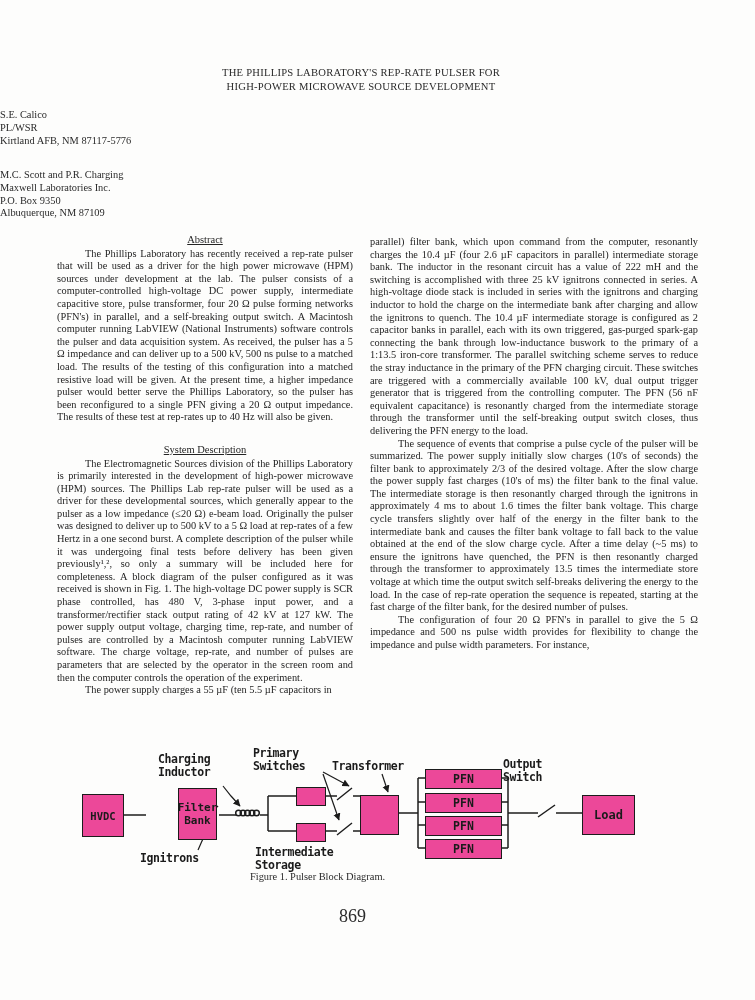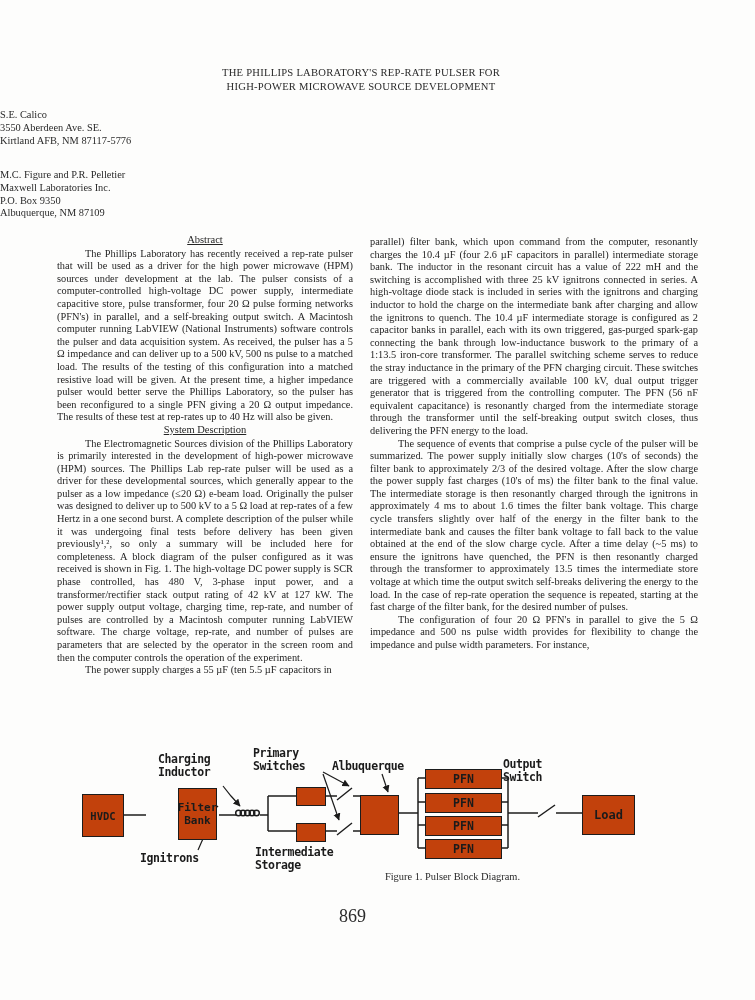--- a/index.html
+++ b/index.html
@@ -11,58 +11,58 @@
   .header{position:absolute;left:0;top:66px;width:722px;text-align:center;}
   .title-line{font-size:10.6px;line-height:14px;letter-spacing:.25px;color:#2a2a2a;}
   .author-block{position:absolute;left:0;width:722px;text-align:left;font-size:10.4px;line-height:12.8px;color:#2a2a2a;}
   .author-block.b1{top:109px;}
   .author-block.b2{top:169px;}
   
   .col{position:absolute;font-size:10.35px;line-height:12.6px;text-align:justify;color:#242424;}
   .col-left{left:57px;top:234px;width:296px;}
   .col-right{left:370px;top:236px;width:328px;}
   .sec-heading{text-align:center;text-decoration:underline;margin:0 0 1px 0;font-size:10.5px;}
-  .sec-heading.sys{margin-top:0;}
+  .sec-heading.sys{margin-top:20px;}
   .para{margin:0;text-indent:28px;}
   .para.noindent{text-indent:0;}
   .para.gap{}
   
   .figure{position:absolute;left:55px;top:750px;width:668px;height:172px;}
   .figure svg{position:absolute;left:0;top:0;}
   .dbox{
-    position:absolute;border:1.8px solid #1c1c1c;background:#c2410c;
+    position:absolute;border:1.8px solid #1c1c1c;background:#ec4899;
     display:flex;align-items:center;justify-content:center;text-align:center;
     font-family:"DejaVu Sans Mono", monospace;font-weight:bold;color:#1b1b1b;
   }
   .dlabel{
     position:absolute;white-space:pre-line;
     font-family:"DejaVu Sans Mono", monospace;font-weight:bold;
     font-size:11.5px;line-height:13px;color:#1b1b1b;letter-spacing:-0.4px;
   }
-  .fig-caption{position:absolute;left:250px;top:871px;width:270px;text-align:right;font-size:10.4px;color:#2a2a2a;}
+  .fig-caption{position:absolute;left:250px;top:871px;width:270px;text-align:left;font-size:10.4px;color:#2a2a2a;}
   .page-number{position:absolute;left:315px;top:906px;width:75px;text-align:center;font-size:18px;color:#2a2a2a;}
 </style>
 </head>
 <body>
 
 <div class="page">
 
   <div class="header">
     <div class="title-line">THE PHILLIPS LABORATORY'S REP-RATE PULSER FOR</div>
     <div class="title-line">HIGH-POWER MICROWAVE SOURCE DEVELOPMENT</div>
   </div>
 
   <div class="author-block b1">
     <div>S.E. Calico</div>
-    <div>3550 Aberdeen Ave. SE.</div>
+    <div>PL/WSR</div>
     <div>Kirtland AFB, NM  87117-5776</div>
   </div>
 
   <div class="author-block b2">
-    <div>M.C. Figure and P.R. Pelletier</div>
+    <div>M.C. Scott and P.R. Charging</div>
     <div>Maxwell Laboratories Inc.</div>
     <div>P.O. Box 9350</div>
     <div>Albuquerque, NM  87109</div>
   </div>
 
   <div class="col col-left">
     <div class="sec-heading">Abstract</div>
     <p class="para">The Phillips Laboratory has recently received a rep-rate pulser that will be used as a driver for the high power microwave (HPM) sources under development at the lab.  The pulser consists of a computer-controlled high-voltage DC power supply, intermediate capacitive store, pulse transformer, four 20 Ω pulse forming networks (PFN's) in parallel, and a self-breaking output switch.  A Macintosh computer running LabVIEW (National Instruments) software controls the pulser and data acquisition system.  As received, the pulser has a 5 Ω impedance and can deliver up to a 500 kV, 500 ns pulse to a matched load.  The results of the testing of this configuration into a matched resistive load will be given.  At the present time, a higher impedance pulser would better serve the Phillips Laboratory, so the pulser has been reconfigured to a single PFN giving a 20 Ω output impedance.  The results of these test at rep-rates up to 40 Hz will also be given.</p>
     <div class="sec-heading sys">System Description</div>
     <p class="para">The Electromagnetic Sources division of the Phillips Laboratory is primarily interested in the development of high-power microwave (HPM) sources.  The Phillips Lab rep-rate pulser will be used as a driver for these developmental sources, which generally appear to the pulser as a low impedance (≤20 Ω) e-beam load.  Originally the pulser was designed to deliver up to 500 kV to a 5 Ω load at rep-rates of a few Hertz in a one second burst.  A complete description of the pulser while it was undergoing final tests before delivery has been given previously¹,², so only a summary will be included here for completeness.  A block diagram of the pulser configured as it was received is shown in Fig. 1.  The high-voltage DC power supply is SCR phase controlled, has 480 V, 3-phase input power, and a transformer/rectifier stack output rating of 42 kV at 127 kW.  The power supply output voltage, charging time, rep-rate, and number of pulses are controlled by a Macintosh computer running LabVIEW software.  The charge voltage, rep-rate, and number of pulses are parameters that are selected by the operator in the screen room and then the computer controls the operation of the experiment.</p>
@@ -143,21 +143,21 @@
     <div class="dbox" style="left:370px;top:19px;width:75px;height:18px;font-size:11.5px;">PFN</div>
     <div class="dbox" style="left:370px;top:43px;width:75px;height:18px;font-size:11.5px;">PFN</div>
     <div class="dbox" style="left:370px;top:66px;width:75px;height:18px;font-size:11.5px;">PFN</div>
     <div class="dbox" style="left:370px;top:89px;width:75px;height:18px;font-size:11.5px;">PFN</div>
     <div class="dbox" style="left:527px;top:45px;width:51px;height:38px;font-size:12px;">Load</div>
 
     <div class="dlabel" style="left:103px;top:3px;width:90px;">Charging
 Inductor</div>
     <div class="dlabel" style="left:198px;top:-3px;width:88px;">Primary
 Switches</div>
-    <div class="dlabel" style="left:277px;top:10px;width:92px;">Albuquerque</div>
+    <div class="dlabel" style="left:277px;top:10px;width:92px;">Transformer</div>
     <div class="dlabel" style="left:200px;top:96px;width:110px;">Intermediate
 Storage</div>
     <div class="dlabel" style="left:85px;top:102px;width:90px;">Ignitrons</div>
     <div class="dlabel" style="left:448px;top:8px;width:88px;">Output
 Switch</div>
   </div>
 
   <div class="fig-caption">Figure 1. Pulser Block Diagram.</div>
 
   <div class="page-number">869</div>

